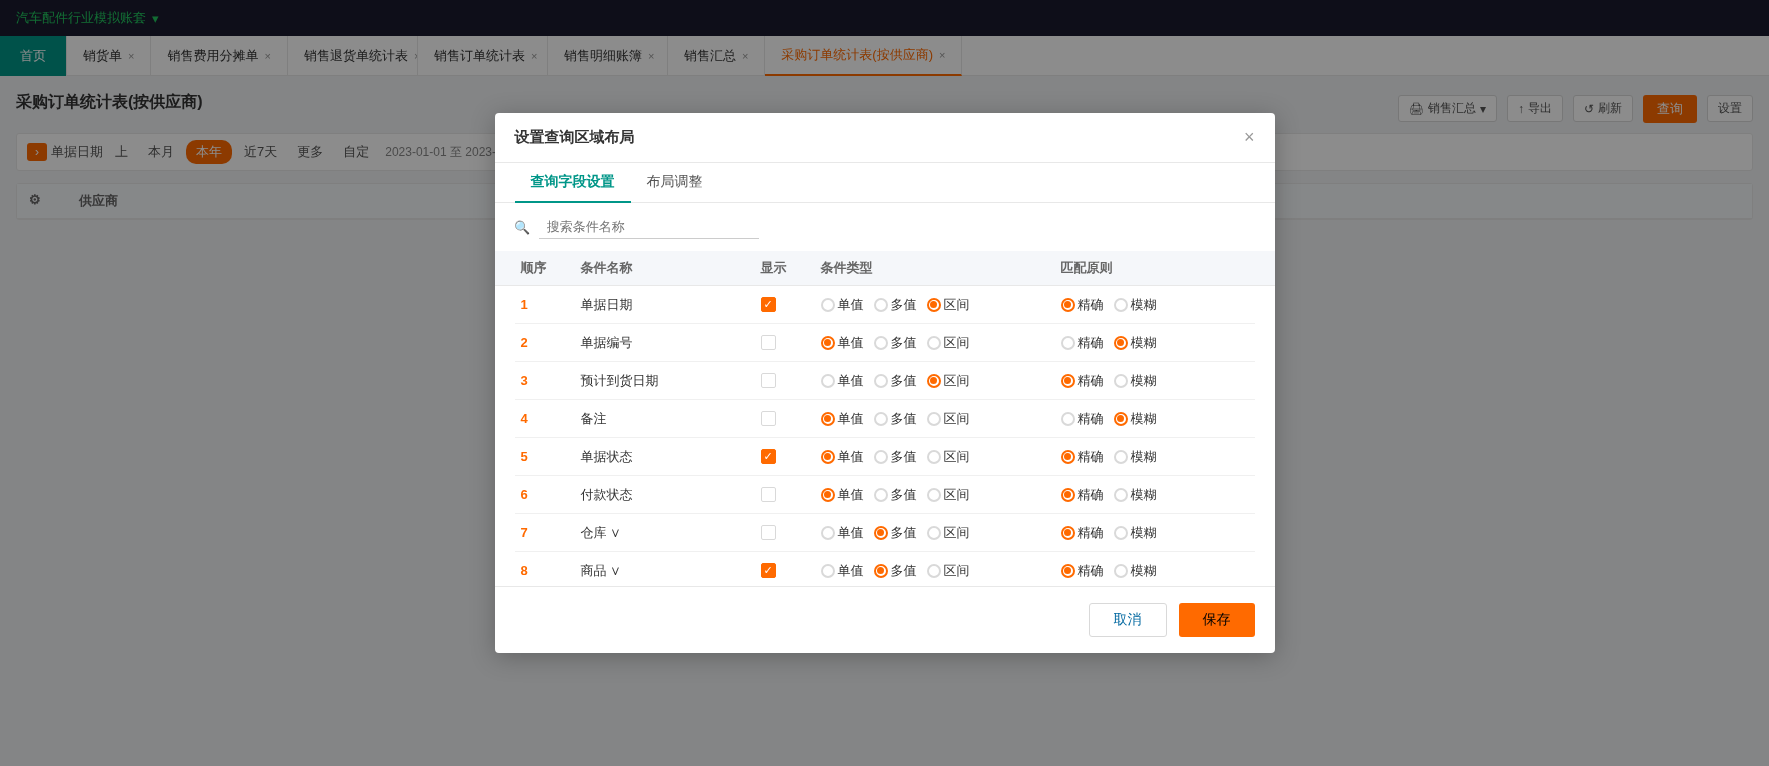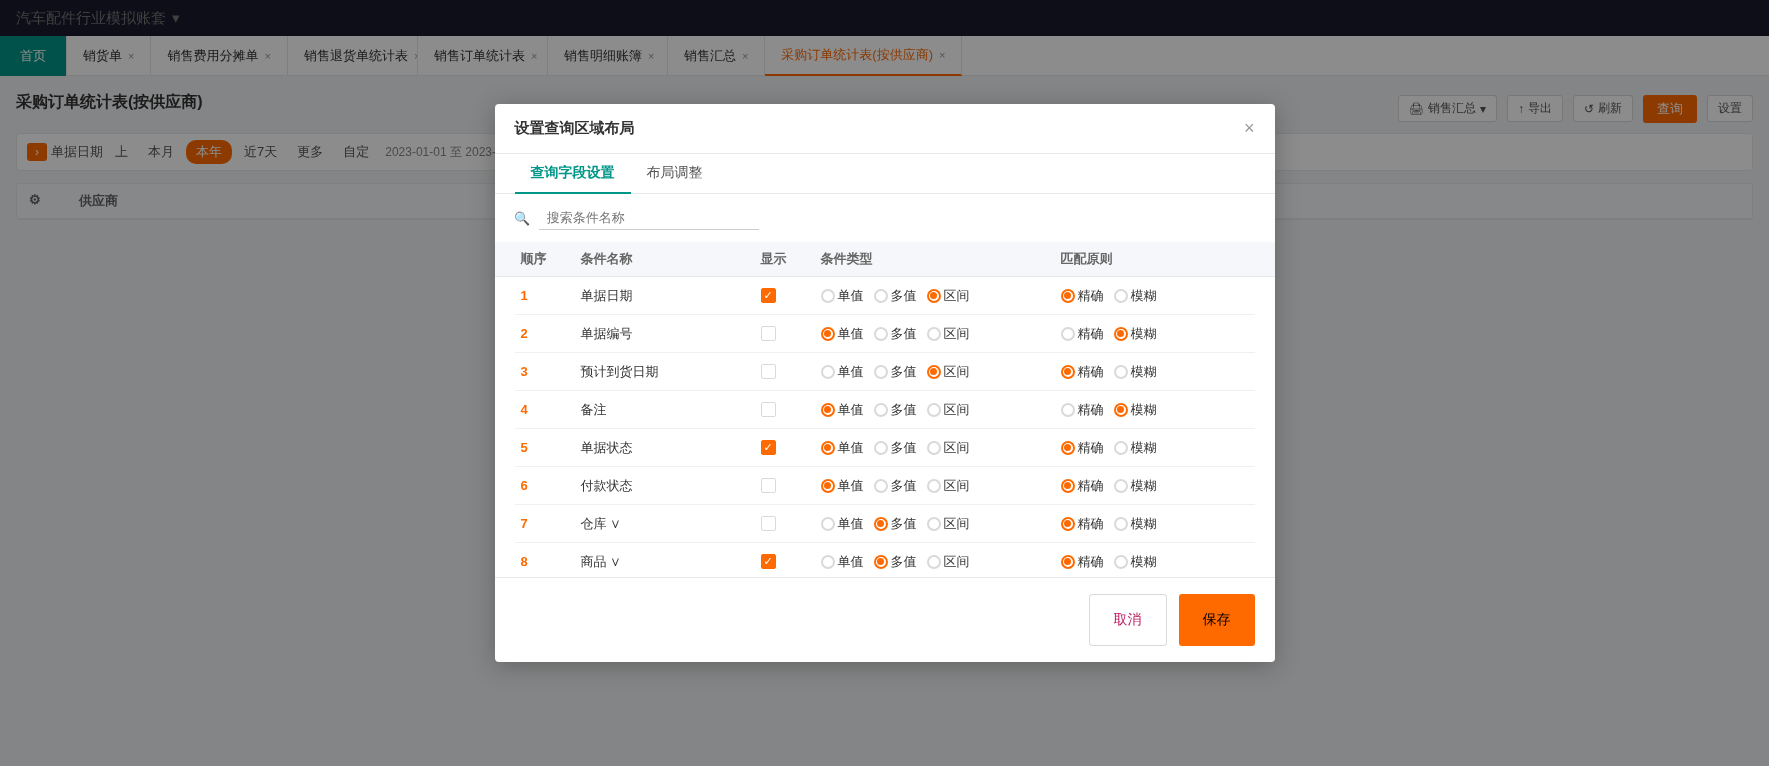--- a/index.html
+++ b/index.html
@@ -8,21 +8,21 @@
     
     .top-nav {
       background: #1a1a2e;
       height: 36px;
       display: flex;
       align-items: center;
       justify-content: space-between;
       padding: 0 16px;
       color: #ccc;
     }
-    .top-nav-left { font-size: 15px; color: #737373; display: flex; align-items: center; gap: 6px; }
+    .top-nav-left { font-size: 13px; color: #22c55e; display: flex; align-items: center; gap: 6px; }
     .top-nav-right { display: flex; align-items: center; gap: 16px; font-size: 13px; color: #ccc; }
     .top-nav-right .badge { background: #ff4d4f; color: #fff; border-radius: 10px; font-size: 10px; padding: 1px 5px; margin-left: 2px; }
     .close-btn-top { color: #ccc; cursor: pointer; font-size: 16px; }
 
     
     .tab-bar {
       background: #fff;
       height: 40px;
       display: flex;
       align-items: center;
@@ -133,22 +133,22 @@
 
     
     .row-index { color: #ff6a00; font-weight: bold; }
 
     
     .dialog-footer {
       padding: 16px 20px; border-top: 1px solid #e8e8e8; display: flex;
       justify-content: flex-end; gap: 12px;
     }
     .btn-cancel {
-      padding: 16px 24px; border: 1px solid #d9d9d9; background: #fff;
-      border-radius: 3px; font-size: 14px; cursor: pointer; color: #be185d;
+      padding: 7px 24px; border: 1px solid #d9d9d9; background: #fff;
+      border-radius: 3px; font-size: 14px; cursor: pointer; color: #0369a1;
     }
     .btn-save {
       padding: 7px 24px; background: #ff6a00; border: none; border-radius: 3px;
       font-size: 14px; color: #000000; cursor: pointer;
     }
 
     
     .top-right-actions { display: flex; align-items: center; gap: 10px; margin-left: auto; }
     .action-btn-outline {
       display: flex; align-items: center; gap: 4px; padding: 4px 10px;

